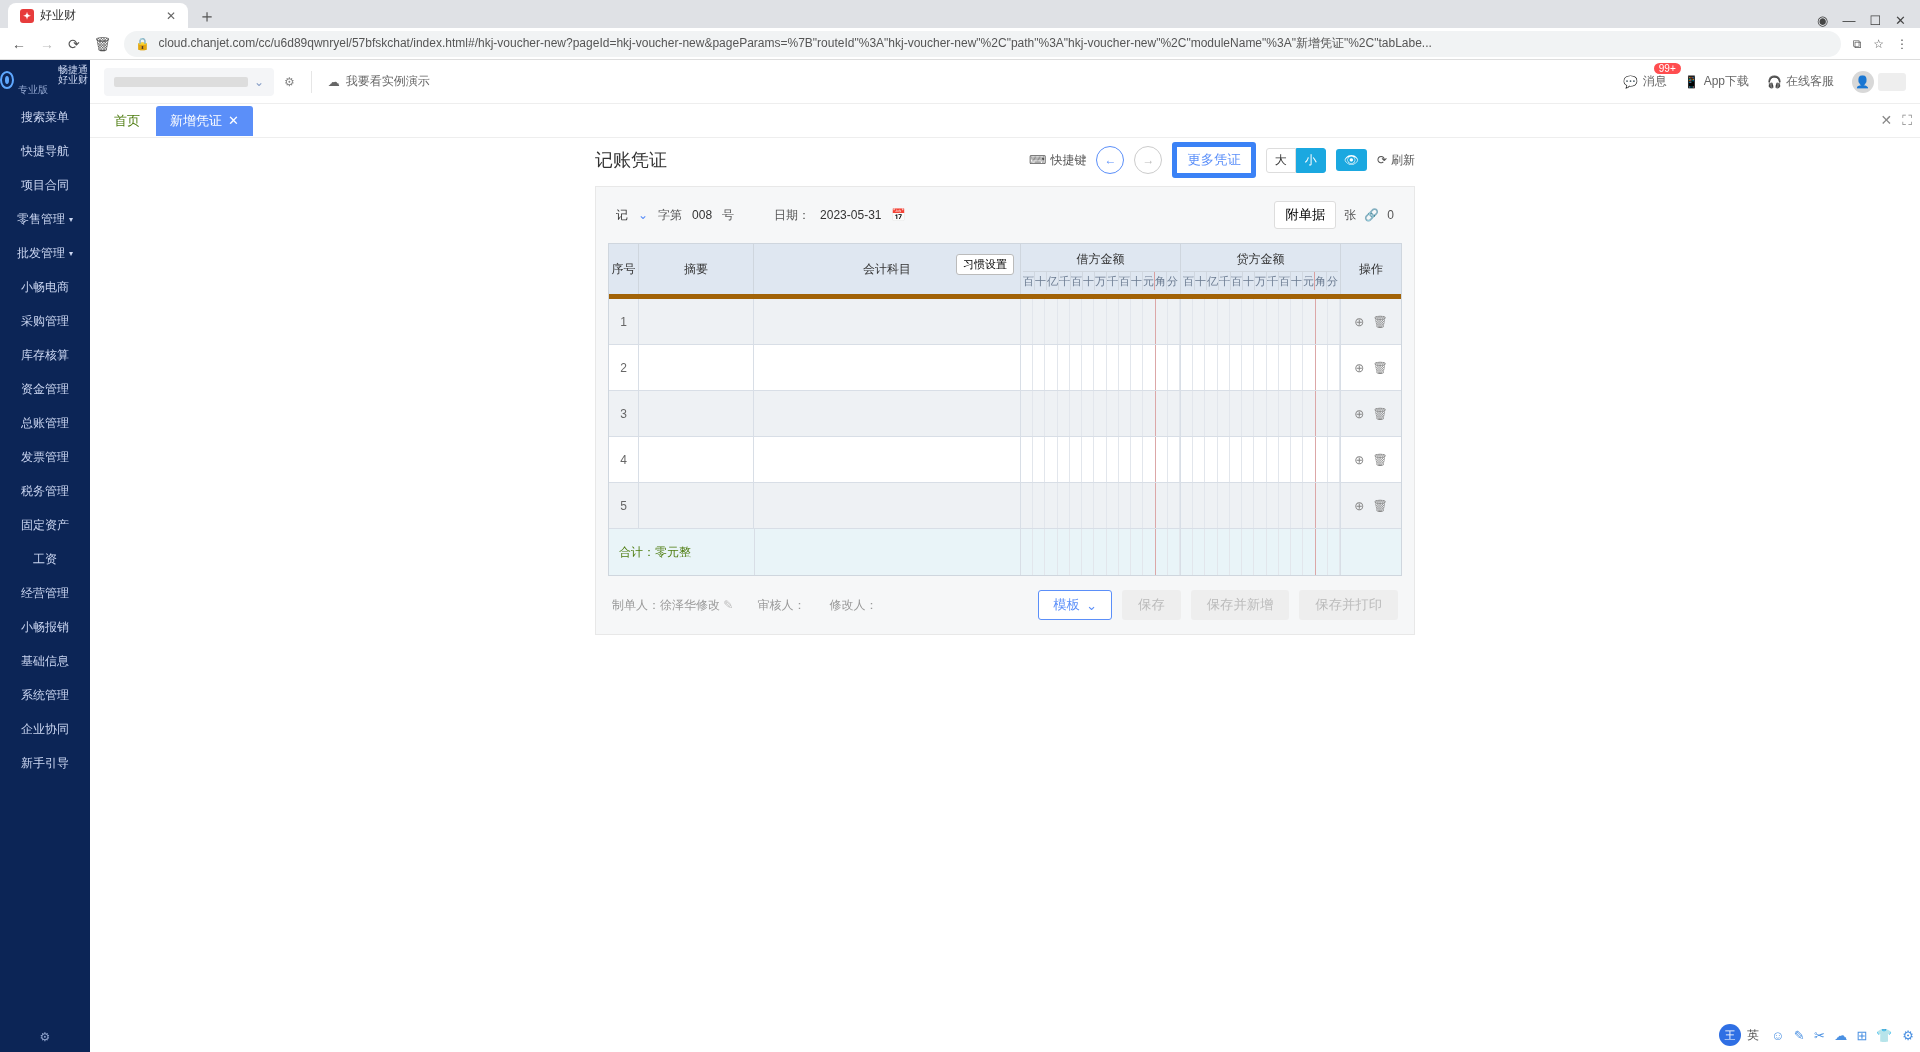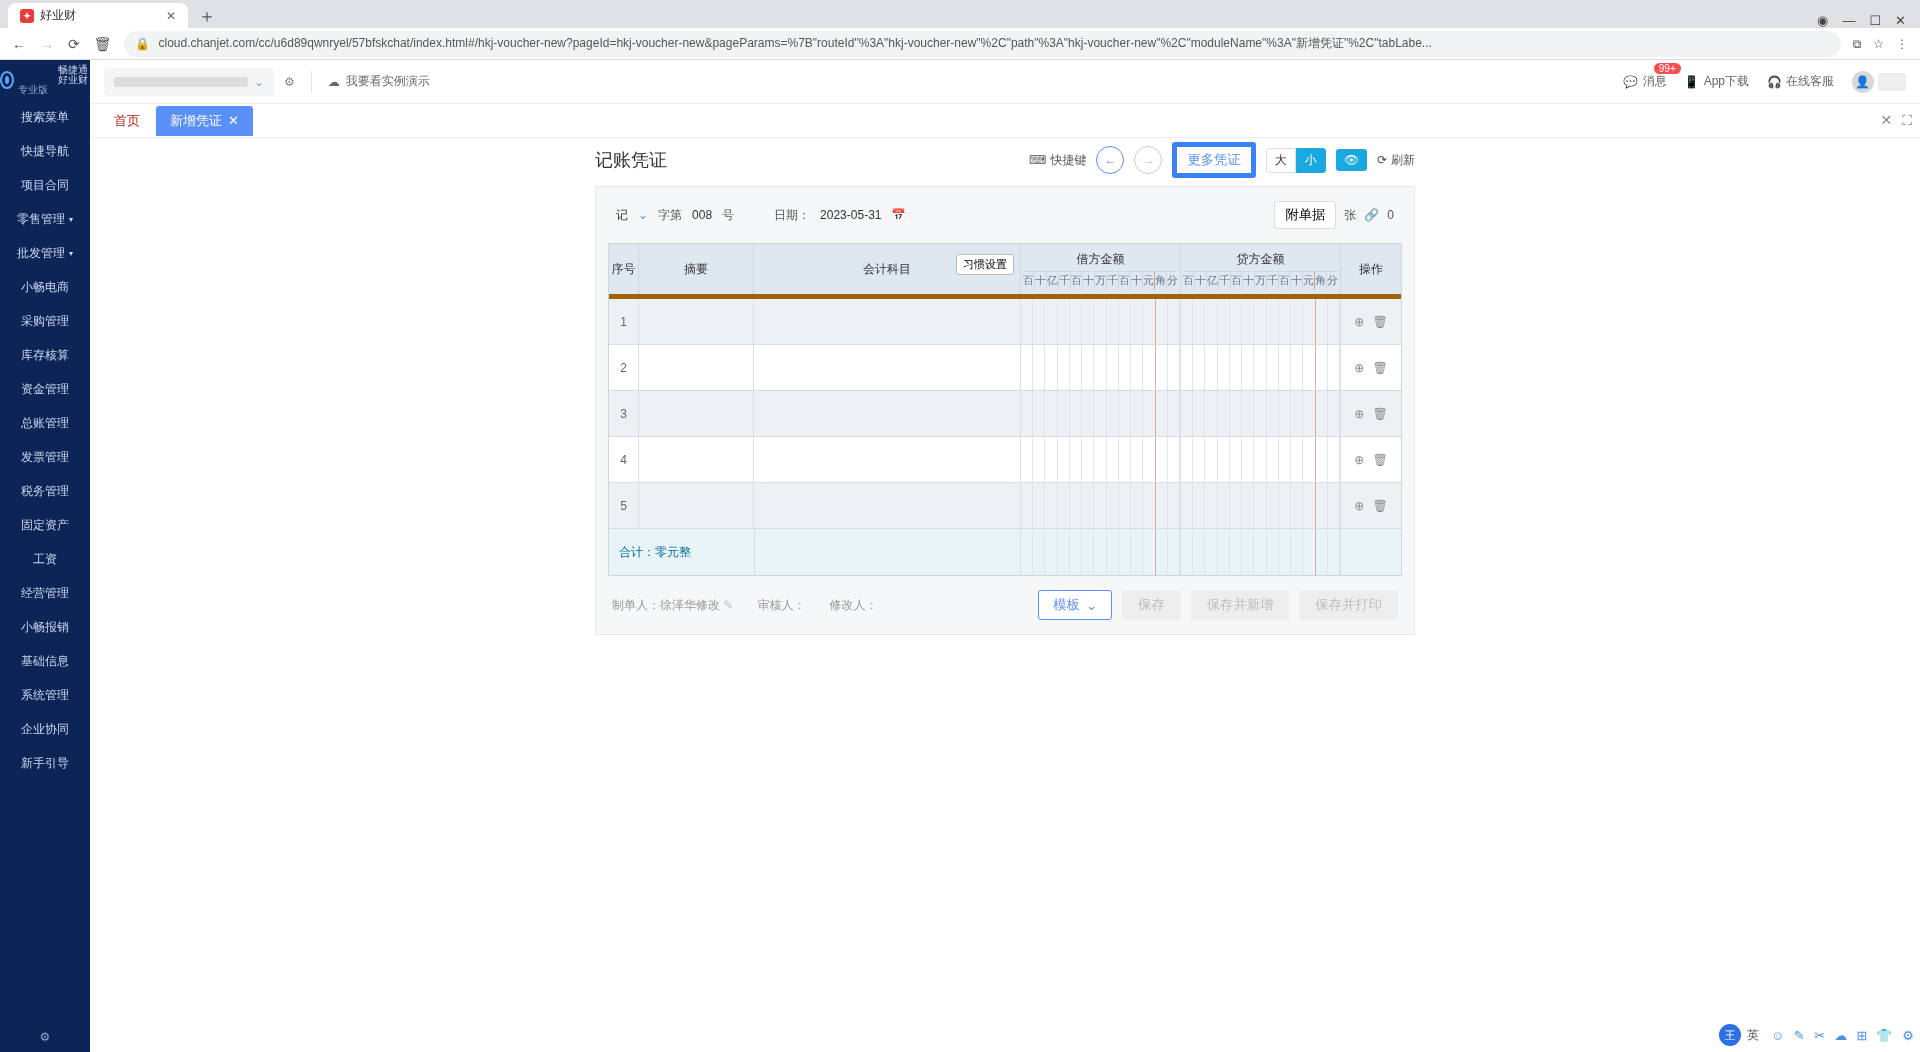--- a/index.html
+++ b/index.html
@@ -43,21 +43,21 @@
 .sep { width:1px; height:22px; background:#e6e6e6; margin:0 6px; }
 .demo-link{ display:flex; align-items:center; gap:6px; color:#666; cursor:pointer; }
 .top-right { margin-left:auto; display:flex; align-items:center; gap:18px; color:#666; }
 .top-right .item{display:flex;align-items:center;gap:4px;cursor:pointer;}
 .badge-wrap{position:relative;}
 .badge{ position:absolute; top:-10px; right:-14px; background:#ff4d4f; color:#fff; border-radius:8px; padding:0 5px; font-size:10px; }
 .avatar{ width:22px; height:22px; border-radius:50%; background:#d8d8d8; display:flex;align-items:center;justify-content:center;color:#fff;}
 .user-name{ background:#eee; border-radius:3px; color:#eee; padding:0 14px; height:18px; }
 
 .tabs-row { height:34px; display:flex; align-items:center; border-bottom:1px solid #eee; padding-left:10px; gap:2px; }
-.page-tab { padding:6px 14px; font-size:13px; color:#b91c1c; cursor:pointer; border-radius:3px 3px 0 0; display:flex; gap:6px; align-items:center;}
+.page-tab { padding:6px 14px; font-size:13px; color:#4d7c0f; cursor:pointer; border-radius:3px 3px 0 0; display:flex; gap:6px; align-items:center;}
 .page-tab.active { background:#5b8ff9; color:#fff; }
 .tabs-right{ margin-left:auto; display:flex; gap:10px; padding-right:8px; color:#888;}
 .tabs-right span{cursor:pointer;font-size:14px;}
 
 .content { flex:1; background:#fff; overflow:auto; padding:0 0 20px 0; }
 
 .voucher-header { width: 820px; margin: 4px auto 8px; display:flex; align-items:center; }
 .voucher-title { font-size:18px; font-weight:500; color:#333; }
 .voucher-tools { margin-left:auto; display:flex; align-items:center; gap:10px; }
 .tool-link{ display:flex; align-items:center; gap:4px; color:#555; cursor:pointer; font-size:12px;}
@@ -99,38 +99,38 @@
 .grid-row:nth-child(even){background:#fff;}
 .gcell{ border-right:1px solid #d8dee6; display:flex; align-items:center; justify-content:center; font-size:12px; color:#666;}
 .gcell:last-child{border-right:none;}
 .digit-cells{ display:flex; width:100%; height:100%; }
 .digit-cells span{flex:1; border-right:1px solid #e2e6ec;}
 .digit-cells .red-line{border-right:1px solid #dca7a7;}
 .ops{ gap:8px; color:#888;}
 .ops span{cursor:pointer;}
 
 .grid-total{ display:flex; background:#e9f4f8; height:46px; align-items:center; }
-.grid-total .label{ padding-left:10px; font-size:12px; color:#0369a1;}
+.grid-total .label{ padding-left:10px; font-size:12px; color:#4d7c0f;}
 .grid-total .digit-block{width:160px; height:100%;}
 .grid-total .ops-block{width:60px; border-left:1px solid #d8dee6;}
 
 .footer-row{ display:flex; align-items:center; margin-top:14px; font-size:12px; color:#999; gap:24px; padding:0 4px;}
 .footer-row .edit-icon{color:#bbb; cursor:pointer;}
 .footer-right{ margin-left:auto; display:flex; gap:10px;}
 .template-btn{ border:1px solid #5b8ff9; color:#5b8ff9; background:#fff; padding:5px 14px; border-radius:3px; display:flex; gap:6px; align-items:center; cursor:pointer;}
 .gray-btn{ background:#eee; color:#bbb; border:none; padding:6px 16px; border-radius:3px; }
 
 
 .os-indicator{ position:fixed; bottom:6px; right:6px; display:flex; gap:6px; align-items:center; }
 .os-indicator .ime{ width:22px;height:22px;border-radius:50%;background:#2f6fe4;color:#fff;display:flex;align-items:center;justify-content:center;font-size:11px;}
 .os-indicator .lang{font-size:12px;color:#555;}
 .os-indicator .tray span{color:#4a90e2;margin-left:6px;font-size:13px;}
 
 
-.header-stack{display:flex;flex-direction:column;width:100%;font-family:Liberation Mono, monospace;}
+.header-stack{display:flex;flex-direction:column;width:100%;}
 .header-stack .top{border-bottom:1px solid #cfd6de;text-align:center;padding:3px 0;}
 
 .subject-header-inner{display:flex;flex-direction:column;align-items:center;justify-content:center;width:100%;position:relative;height:38px;}
 </style>
 </head>
 <body>
 
 <div class="browser-chrome">
   <div class="tab-bar">
     <div class="tab">

